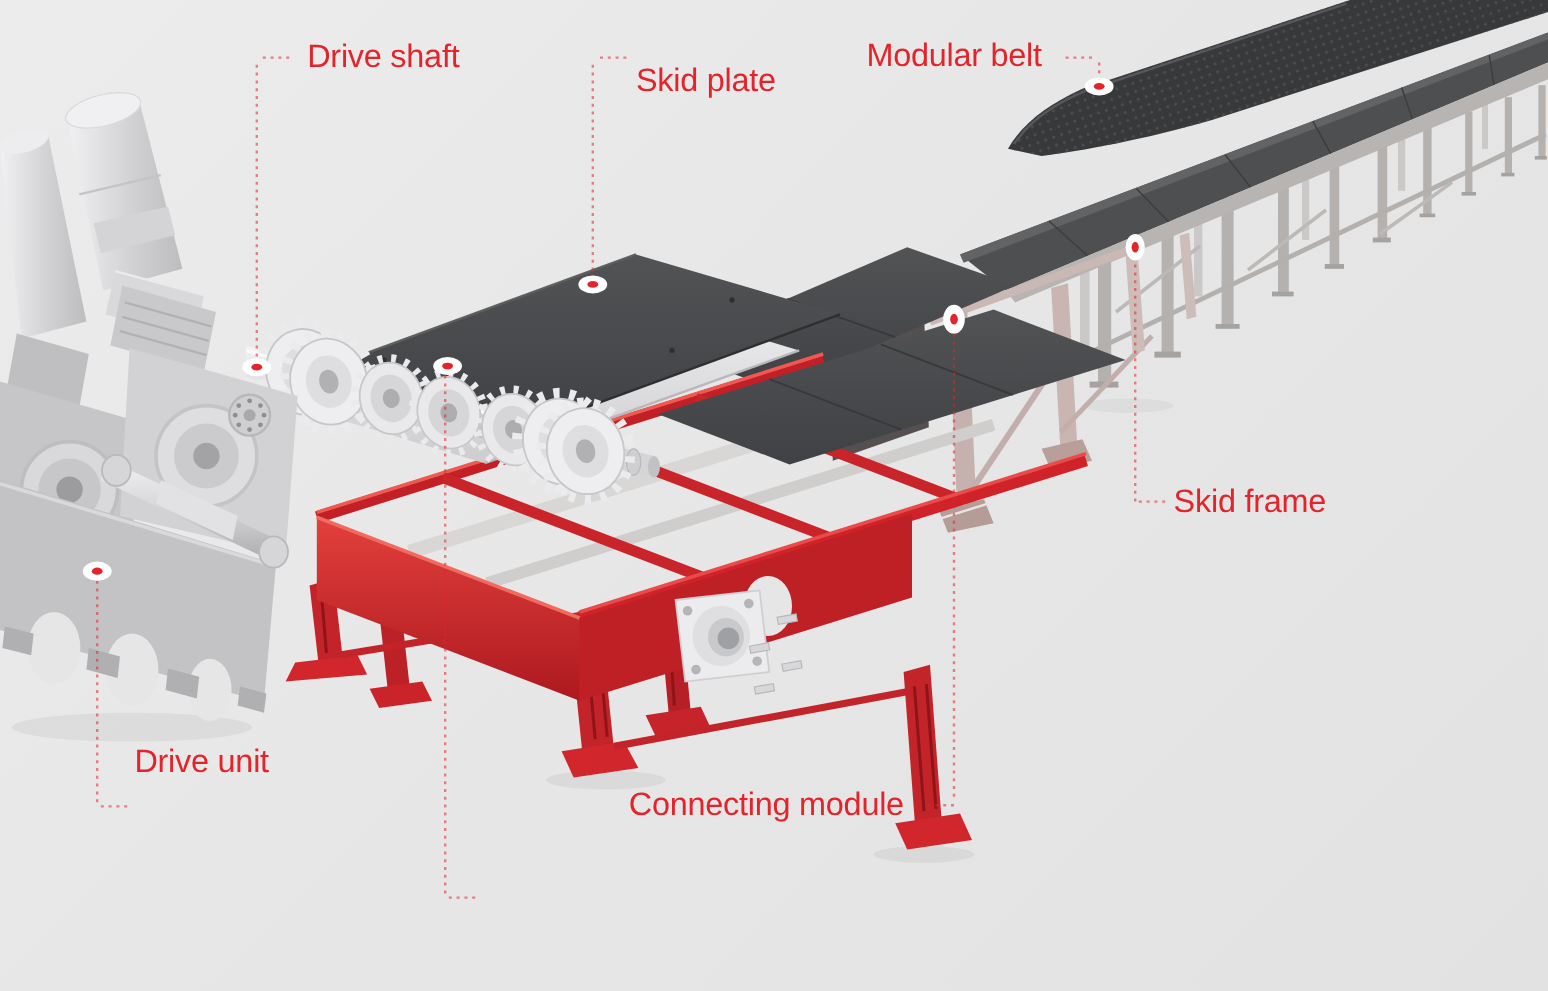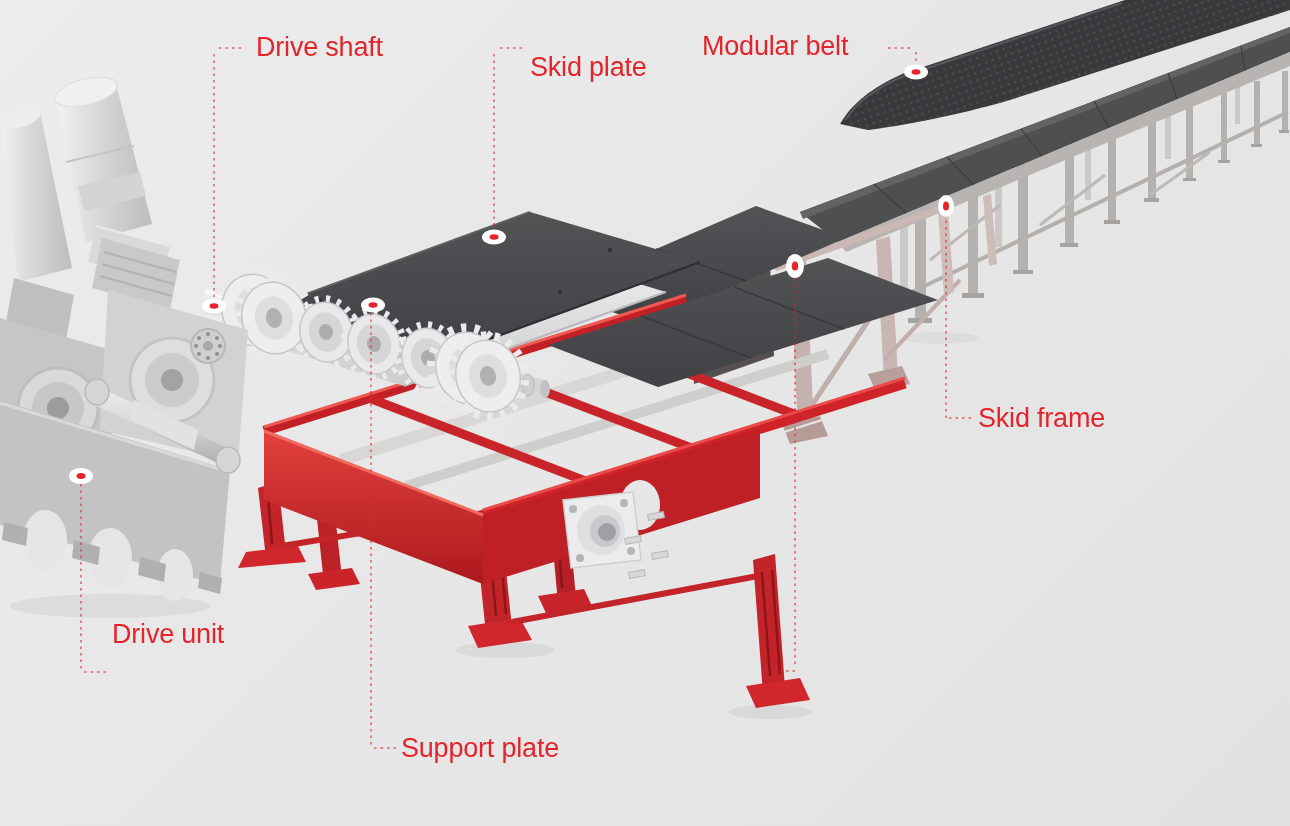--- a/index.html
+++ b/index.html
@@ -376,18 +376,18 @@
     </g>
     <g>
       <ellipse cx="373" cy="305" rx="12" ry="7.5" fill="#ffffff"></ellipse>
       <ellipse cx="373" cy="305" rx="4.5" ry="2.8" fill="#e3242b"></ellipse>
     </g>
   </g>
 </svg>
 
 <div class="callout" style="left:256px;top:33px;">Drive shaft</div>
 <div class="callout" style="left:530px;top:33px;margin-top:20px;">Skid plate</div>
-<div class="callout" style="left:702px;top:32px;">Modular belt</div>
+<div class="callout" style="left:722px;top:32px;">Modular belt</div>
 <div class="callout" style="left:978px;top:404px;">Skid frame</div>
 <div class="callout" style="left:112px;top:620px;">Drive unit</div>
-<div class="callout" style="left:401px;top:734px;">Support plate</div>
+<div class="callout" style="left:524px;top:656px;">Connecting module</div>
 
 </div>
 
 </body></html>

